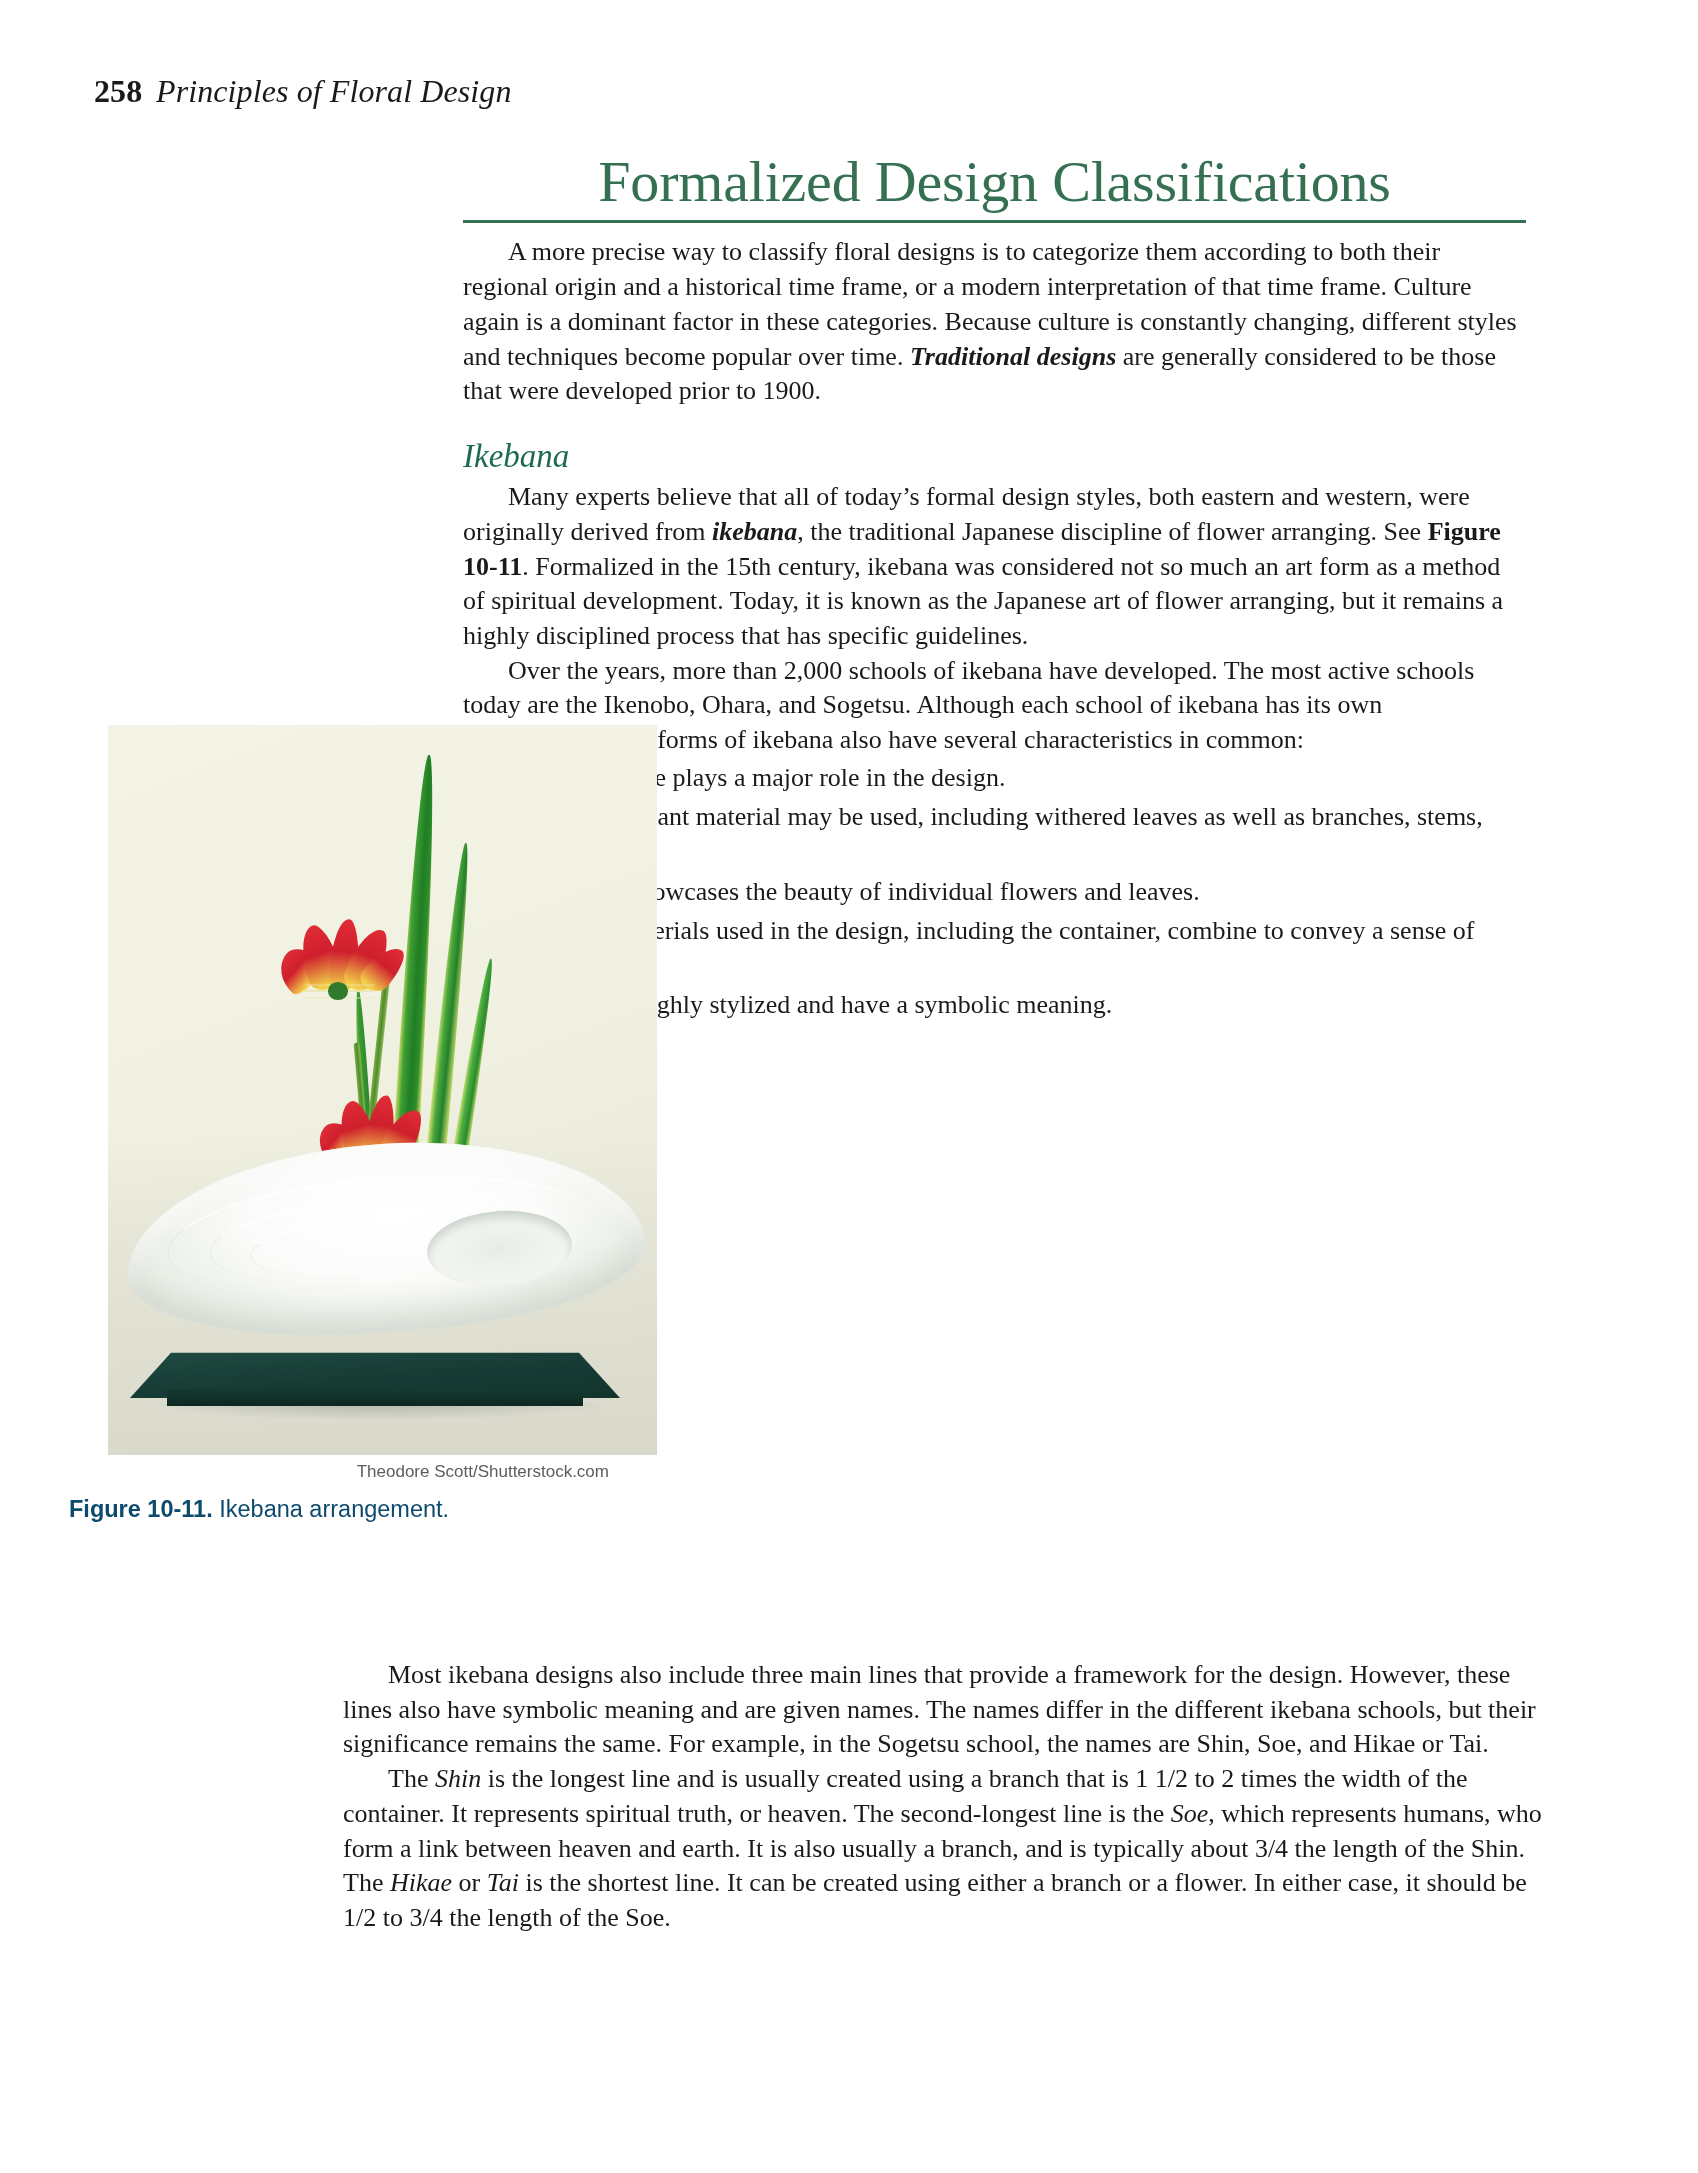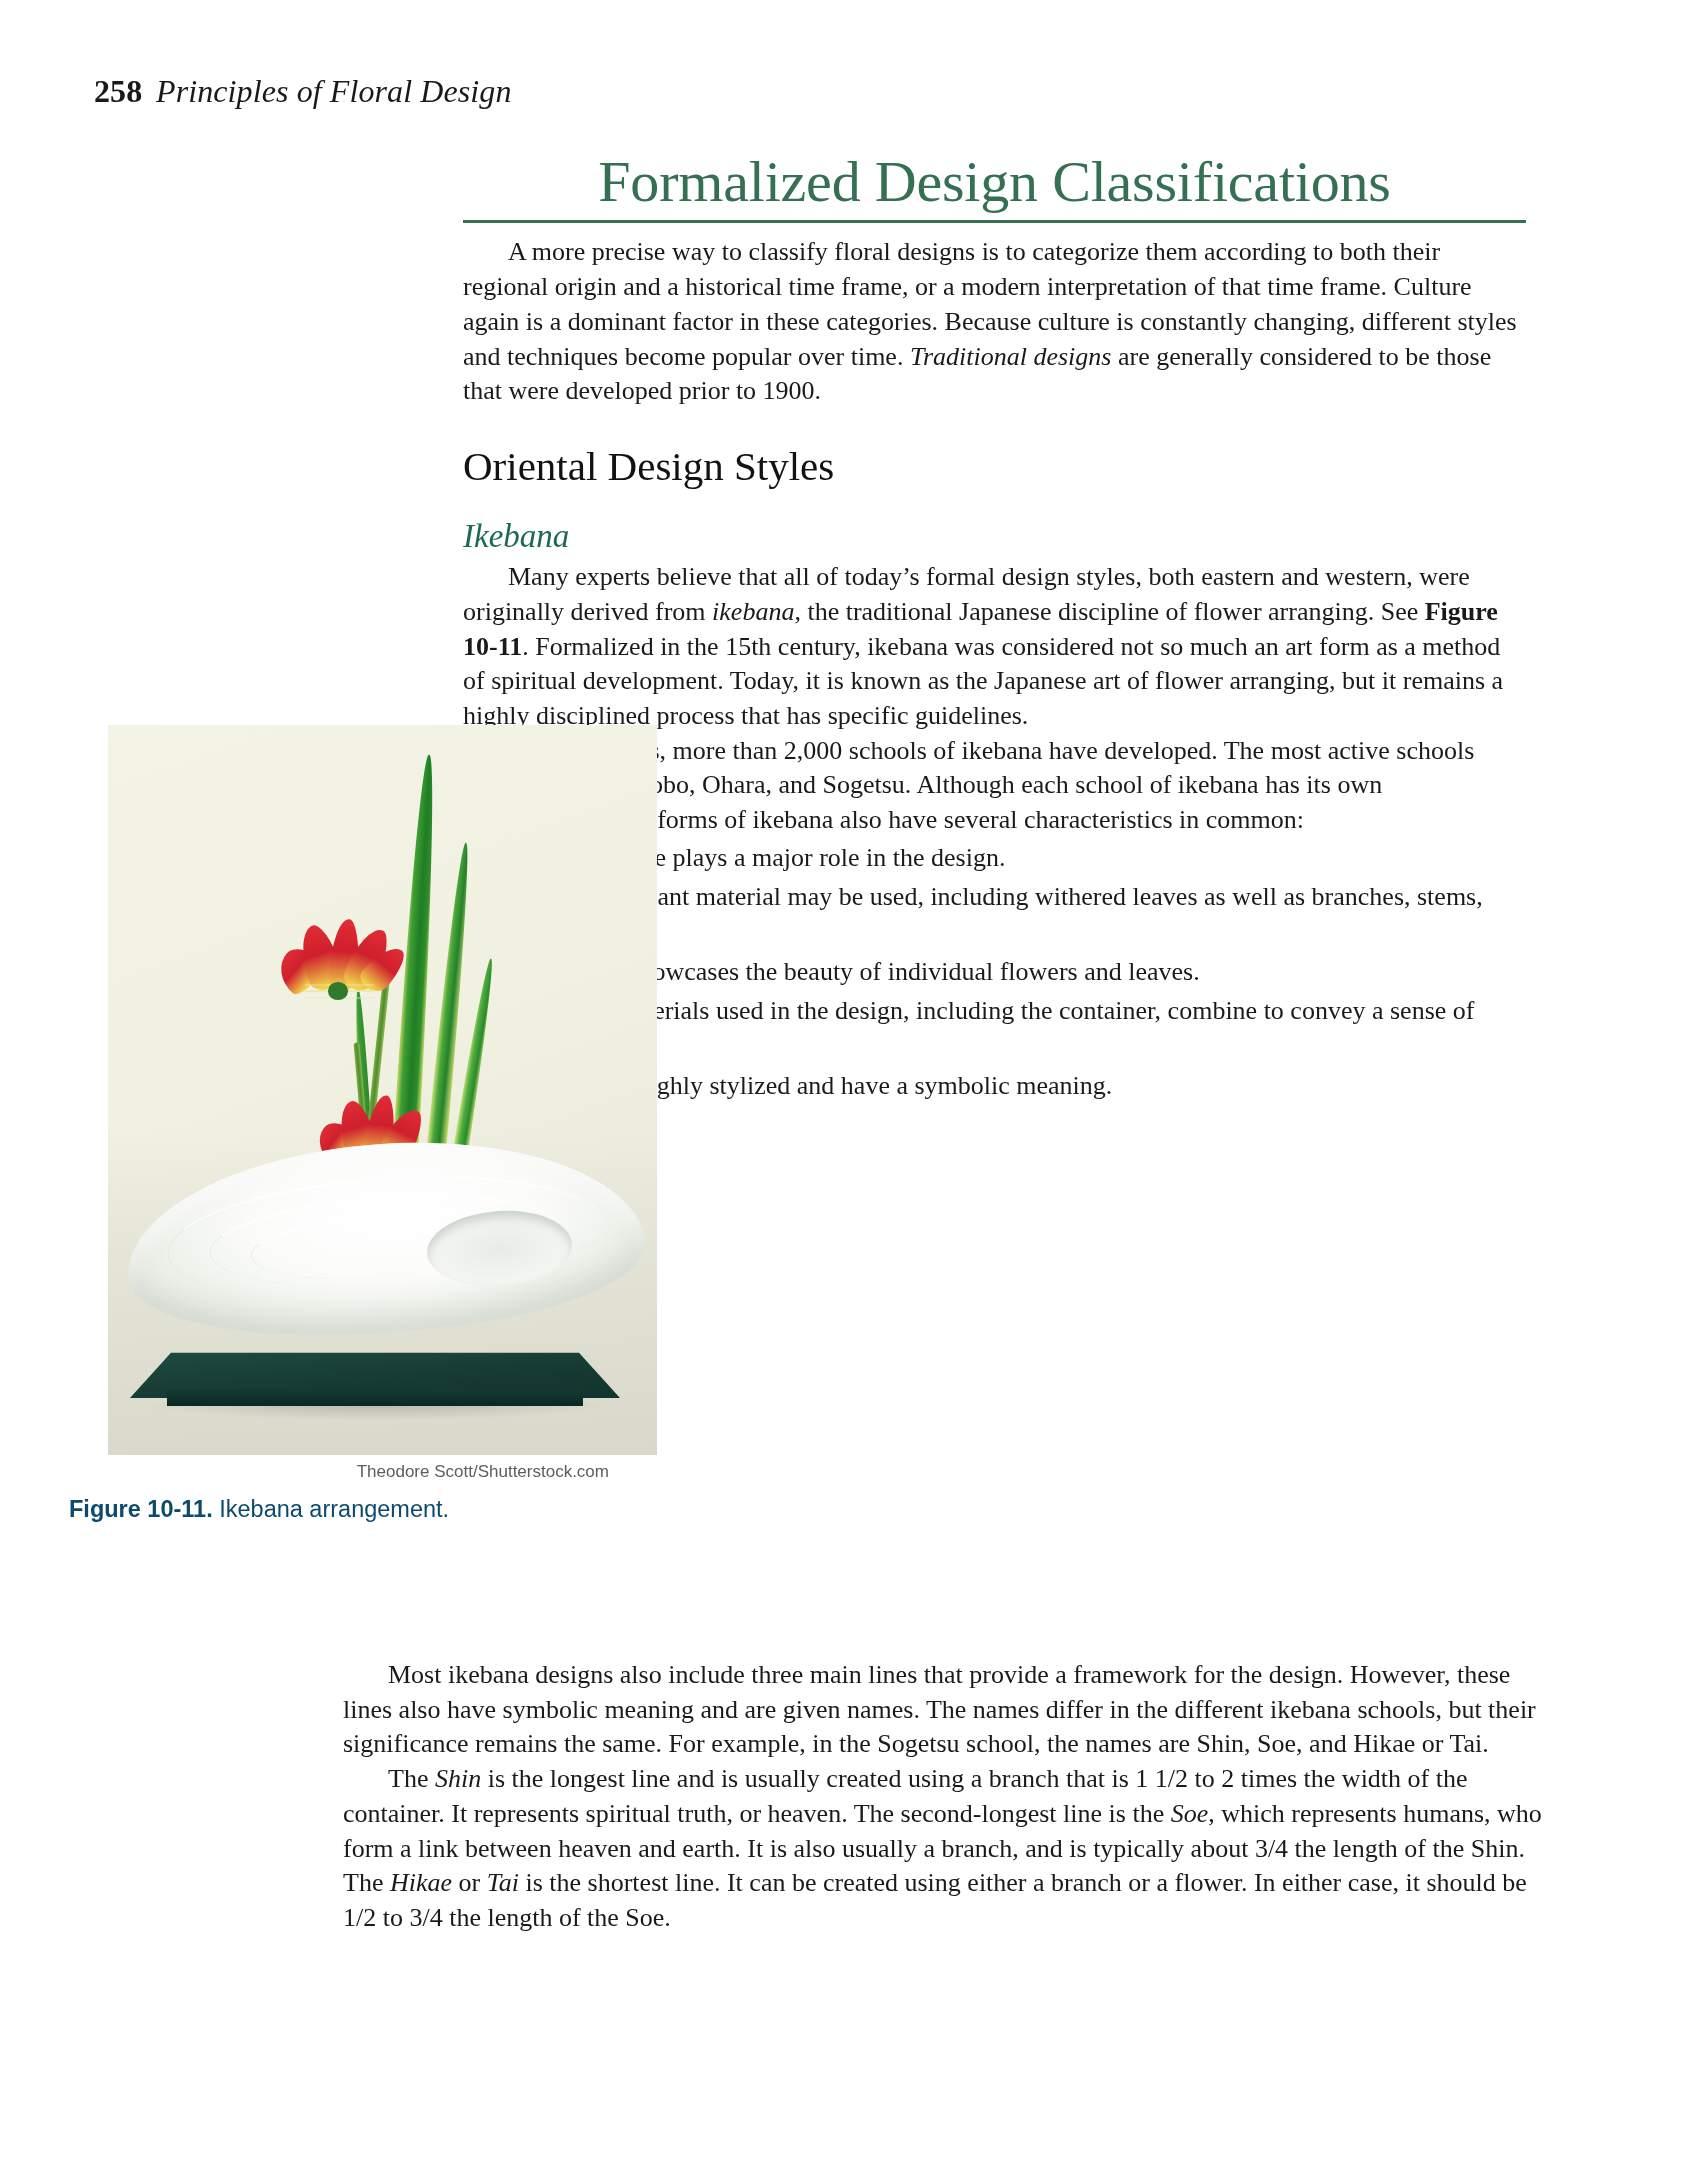--- a/index.html
+++ b/index.html
@@ -79,21 +79,21 @@
     font-size: 33px;
     font-style: italic;
     font-weight: normal;
     color: #1d6b4f;
     margin: 29px 0 5.9px 0;
     line-height: 1.1;
   }
 
   em.ital { font-style: italic; }
   strong.bi {
-    font-weight: normal;
+    font-weight: bold;
     font-style: italic;
   }
   strong.bold { font-weight: bold; }
 
   ul.traits {
     list-style: none;
     margin: 2.9px 0 0 0;
     padding: 0;
   }
   ul.traits li {
@@ -306,21 +306,20 @@
   <span class="pg">258</span><span class="bk">Principles of Floral Design</span>
 </div>
 
 <div class="col-main">
 
   <h1 class="chapter-title">Formalized Design Classifications</h1>
   <hr class="title-rule">
 
   <p class="body indent" style="margin-top:12.7px;"><span>A more precise way to classify floral designs is to categorize them according to both their regional origin and a historical time frame, or a modern interpretation of that time frame. Culture again is a dominant factor in these categories. Because culture is constantly changing, different styles and techniques become popular over time. </span><strong class="bi">Traditional designs</strong><span> are generally considered to be those that were developed prior to 1900.</span></p>
 
-  <h2 class="section">Oriental Design Styles</h2>
 
 
   <h3 class="subsection">Ikebana</h3>
 
   <p class="body indent"><span>Many experts believe that all of today’s formal design styles, both eastern and western, were originally derived from </span><strong class="bi">ikebana</strong><span>, the traditional Japanese discipline of flower arranging. See </span><strong class="bold">Figure 10-11</strong><span>. Formalized in the 15th century, ikebana was considered not so much an art form as a method of spiritual development. Today, it is known as the Japanese art of flower arranging, but it remains a highly disciplined process that has specific guidelines.</span></p>
 
   <p class="body indent">Over the years, more than 2,000 schools of ikebana have developed. The most active schools today are the Ikenobo, Ohara, and Sogetsu. Although each school of ikebana has its own characteristics, all forms of ikebana also have several characteristics in common:</p>
 
   <ul class="traits">
     <li>Negative space plays a major role in the design.</li>

